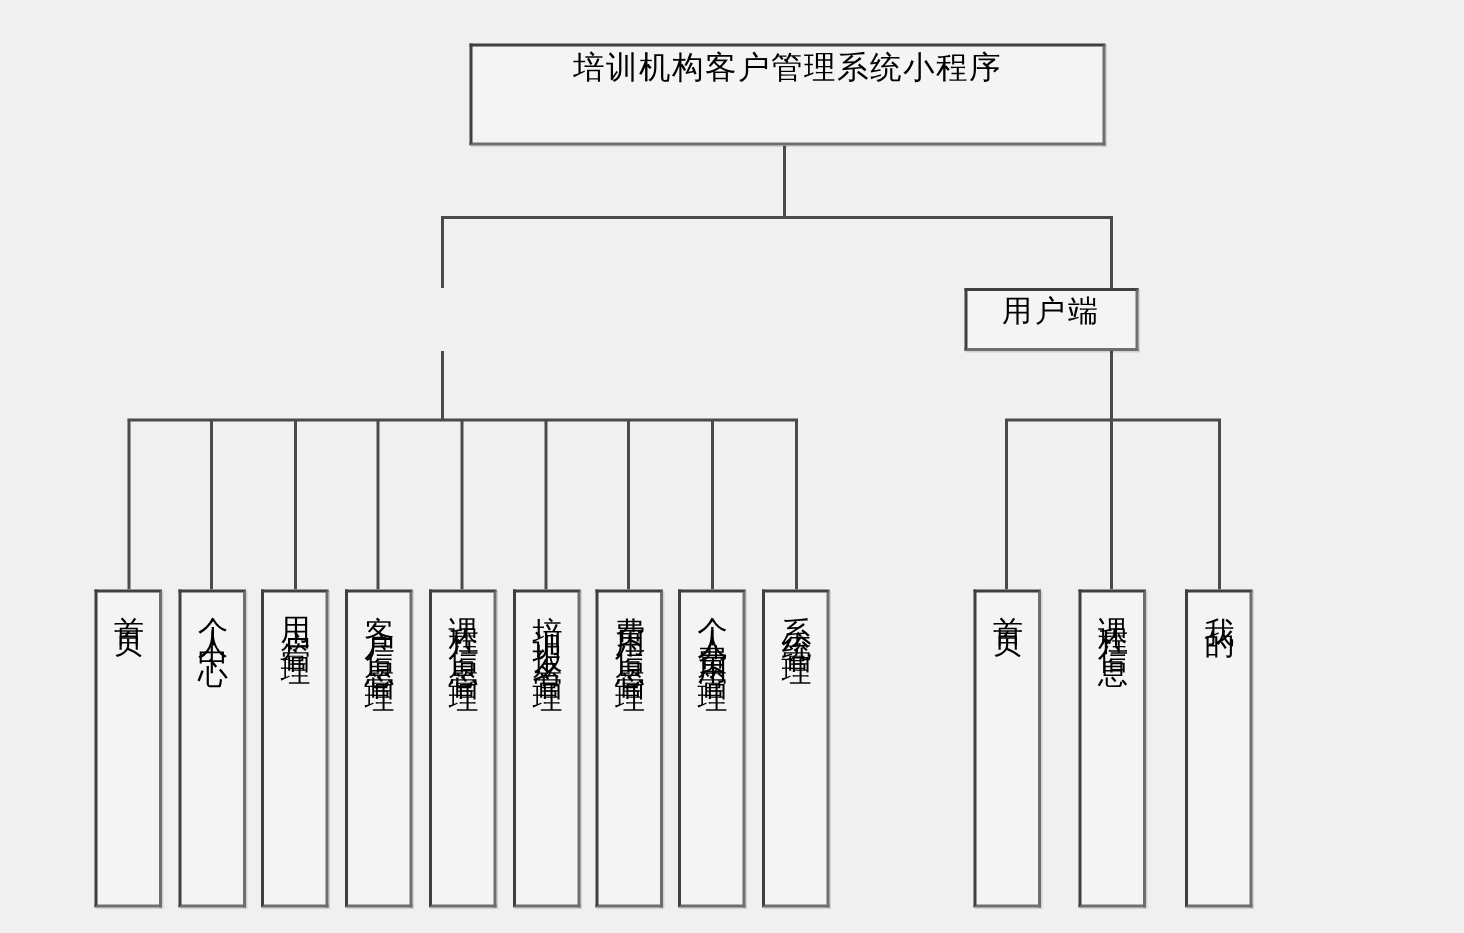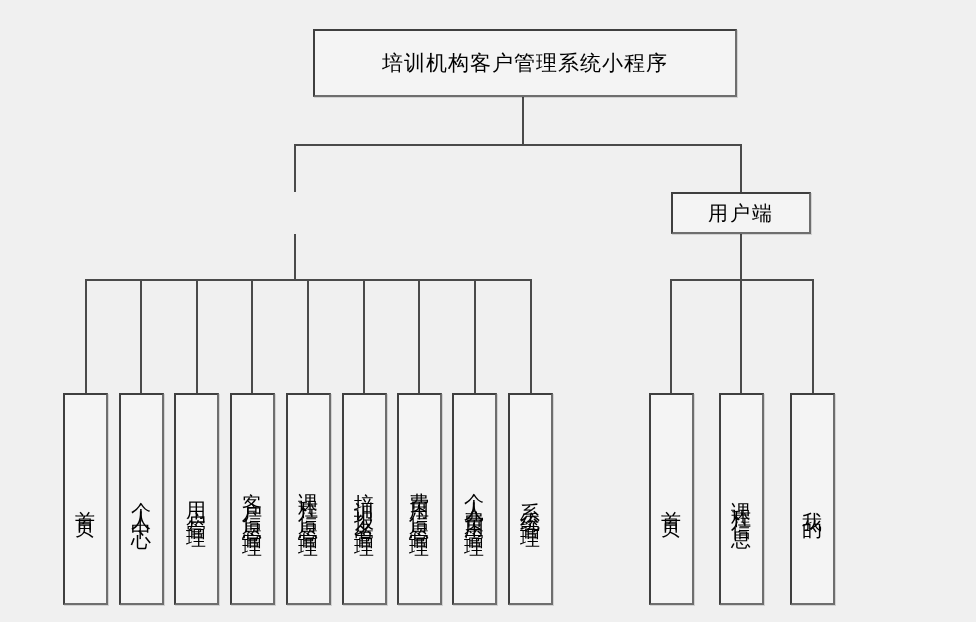--- a/index.html
+++ b/index.html
@@ -22,36 +22,36 @@
   .line.v { width: 2px; }
   .node {
     position: absolute;
     box-sizing: border-box;
     background: #f4f4f4;
     border: 2px solid #6e6e6e;
     border-top-color: #3f3f3f;
     border-left-color: #3f3f3f;
     box-shadow: 1px 1px 0 rgba(0,0,0,0.12);
     display: flex;
-    align-items: center;
+    align-items: flex-start;
     justify-content: center;
     color: #000000;
   }
   .node.root {
     left: 313px; top: 29px; width: 424px; height: 68px;
     font-size: 21px;
     letter-spacing: 1px;
   }
   .node.branch {
     top: 192px; height: 42px;
     font-size: 20px;
     letter-spacing: 2px;
   }
   .node.branch.admin { left: 197px; width: 197px; }
-  .node.branch.user  { left: 671px; width: 140px; }
+  .node.branch.user  { left: 643px; width: 116px; }
   .node.leaf {
     top: 393px; height: 212px; width: 45px;
   }
   .vtext {
     writing-mode: vertical-rl;
     text-orientation: upright;
     font-size: 20px;
     letter-spacing: 9px;
     line-height: 1;
     white-space: nowrap;

